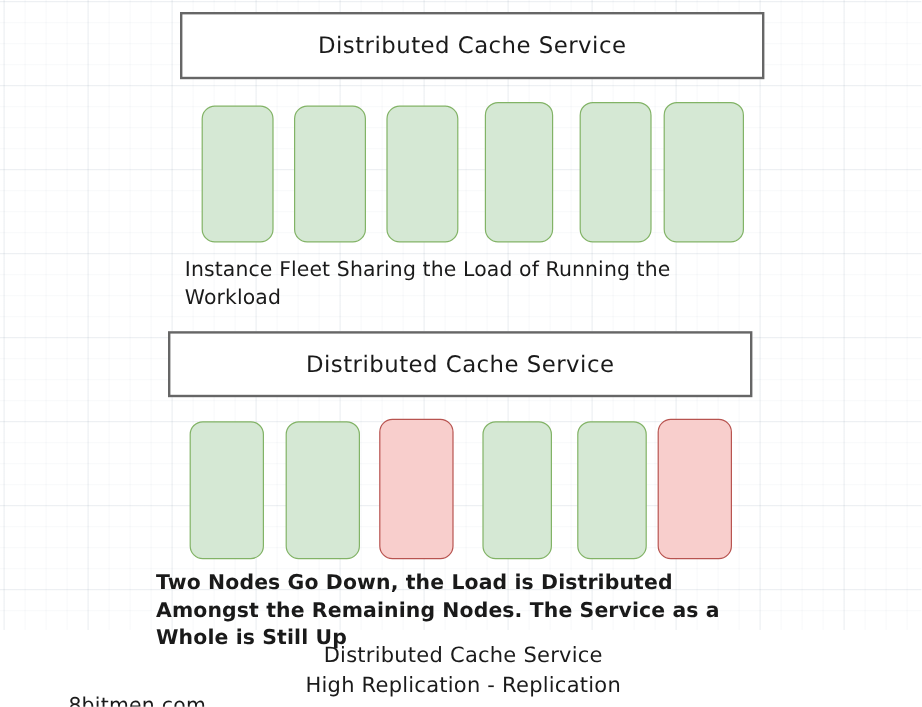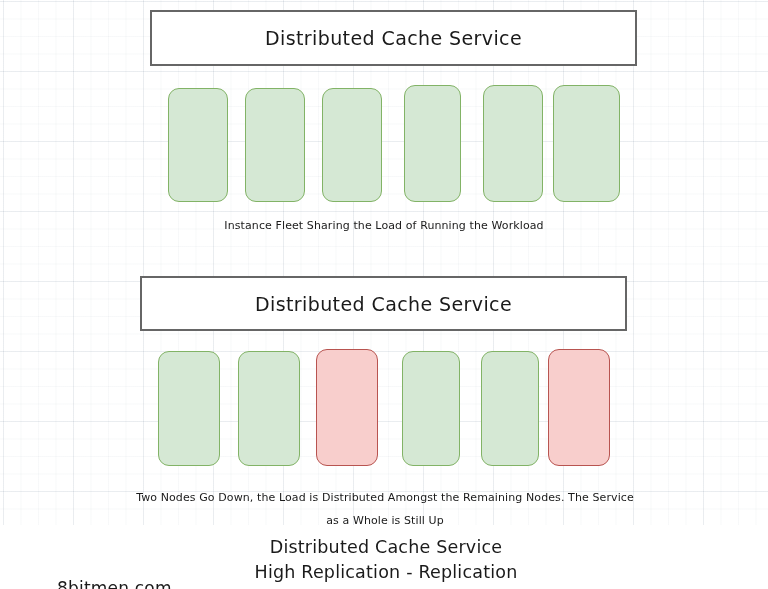--- a/index.html
+++ b/index.html
@@ -61,22 +61,22 @@
     border: 1.3px solid #82b366;
   }
   .node.down {
     background: #f8cecc;
     border: 1.3px solid #b85450;
   }
 
   
   .caption {
     position: absolute;
-    text-align: center;
-    font-size: 11px;
+    text-align: left;
+    font-size: 17px;
     line-height: 23px;
     color: #1a1a1a;
     letter-spacing: 0.1px;
   }
 
   
   .footer-title {
     position: absolute;
     text-align: center;
     font-size: 17.5px;
@@ -118,21 +118,21 @@
     <span class="service-box-label">Distributed Cache Service</span>
   </div>
 
   <div class="node up" style="left:158px; top:351px; width:62px; height:115px;"></div>
   <div class="node up" style="left:238px; top:351px; width:62px; height:115px;"></div>
   <div class="node down" style="left:316px; top:349px; width:62px; height:117px;"></div>
   <div class="node up" style="left:402px; top:351px; width:58px; height:115px;"></div>
   <div class="node up" style="left:481px; top:351px; width:58px; height:115px;"></div>
   <div class="node down" style="left:548px; top:349px; width:62px; height:117px;"></div>
 
-  <div class="caption" style="left:130px; top:486px; width:510px;">
+  <div class="caption" style="left:130px; top:475px; width:510px;font-weight:bold;">
     <span>Two Nodes Go Down, the Load is Distributed Amongst the</span>
     <span>Remaining Nodes. The Service as a Whole is Still Up</span>
   </div>
 
   <div class="footer-title" style="left:206px; top:535px; width:360px;">
     <span class="footer-line">Distributed Cache Service</span>
     <span class="footer-line">High Replication - Replication</span>
   </div>
 
   <div class="watermark" style="left:57px; top:558px;margin-top:20px;">8bitmen.com</div>

